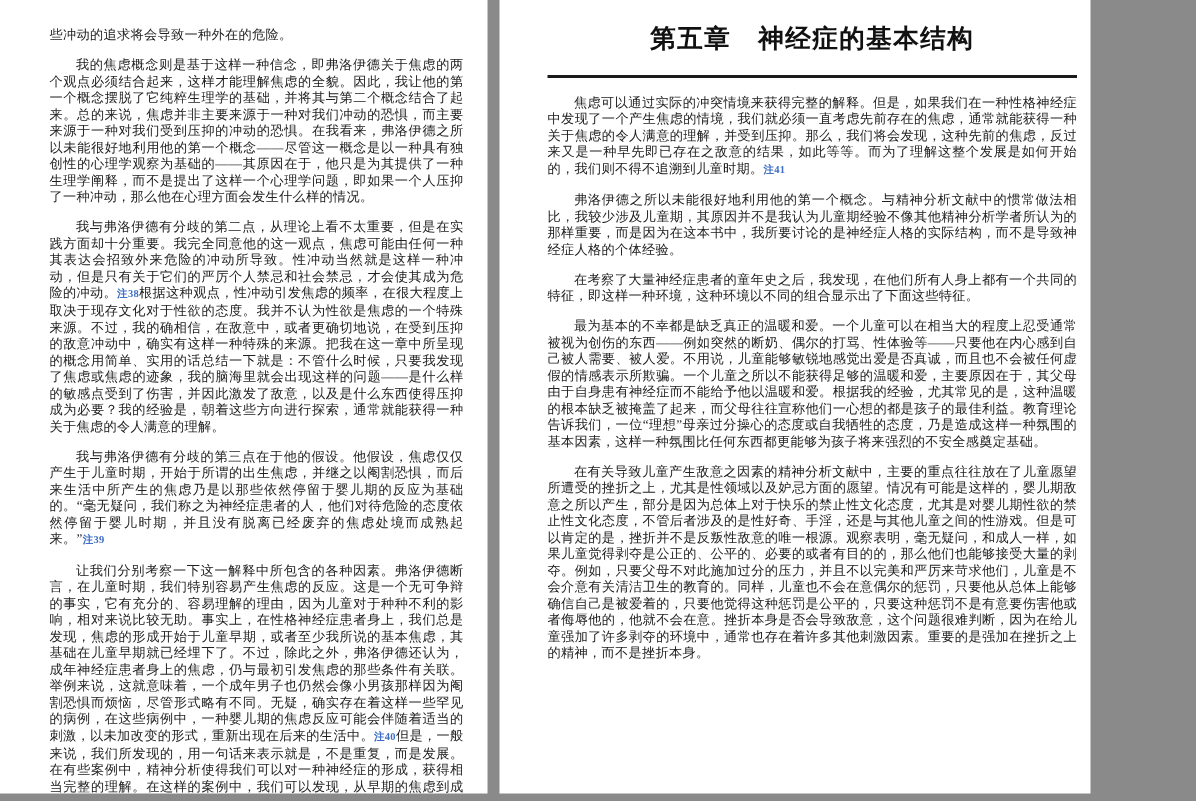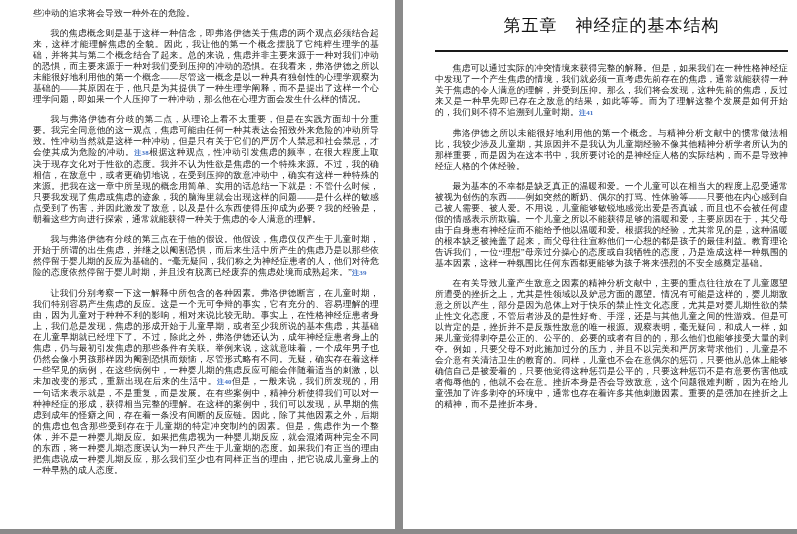--- a/index.html
+++ b/index.html
@@ -20,22 +20,22 @@
     display:flex;
     gap:8px;
     height:529px;
   }
   .page{
     background:var(--page-bg);
     overflow:hidden;
     color:var(--text-color);
   }
   .page.left{
-    width:395px;
-    padding:8px 16px 0 33px;
+    width:325px;
+    padding:18px 16px 0 33px;
   }
   .page.right{
     width:394px;
     padding:8px 9px 0 32px;
   }
   .page p{
     margin:0 0 9px 0;
     font-size:8.8px;
     line-height:11px;
     text-align:justify;
@@ -45,21 +45,21 @@
   .page p.no-indent{text-indent:0;}
   .note{
     color:var(--note-color);
     font-size:7px;
     cursor:pointer;
     white-space:nowrap;
     font-weight:bold;
   }
   h1.chapter-title{
     font-size:17px;
-    font-weight:400;
+    font-weight:700;
     text-align:center;
     margin:6px 0 13px 0;
     letter-spacing:1px;
     color:#111;
   }
   .title-rule{
     border:none;
     border-top:2px solid #1a1a1a;
     margin:0 0 11px 0;
   }
@@ -78,18 +78,19 @@
         <p><span>让我们分别考察一下这一解释中所包含的各种因素。弗洛伊德断言，在儿童时期，我们特别容易产生焦虑的反应。这是一个无可争辩的事实，它有充分的、容易理解的理由，因为儿童对于种种不利的影响，相对来说比较无助。事实上，在性格神经症患者身上，我们总是发现，焦虑的形成开始于儿童早期，或者至少我所说的基本焦虑，其基础在儿童早期就已经埋下了。不过，除此之外，弗洛伊德还认为，成年神经症患者身上的焦虑，仍与最初引发焦虑的那些条件有关联。举例来说，这就意味着，一个成年男子也仍然会像小男孩那样因为阉割恐惧而烦恼，尽管形式略有不同。无疑，确实存在着这样一些罕见的病例，在这些病例中，一种婴儿期的焦虑反应可能会伴随着适当的刺激，以未加改变的形式，重新出现在后来的生活中。</span><span class="note">注40</span><span>但是，一般来说，我们所发现的，用一句话来表示就是，不是重复，而是发展。在有些案例中，精神分析使得我们可以对一种神经症的形成，获得相当完整的理解。在这样的案例中，我们可以发现，从早期的焦虑到成年的怪癖之间，存在着一条没有间断的反应链。因此，除了其他因素之外，后期的焦虑也包含那些受到存在于儿童期的特定冲突制约的因素。但是，焦虑作为一个整体，并不是一种婴儿期反应。如果把焦虑视为一种婴儿期反应，就会混淆两种完全不同的东西，将一种婴儿期态度误认为一种只产生于儿童期的态度。如果我们有正当的理由把焦虑说成一种婴儿期反应，那么我们至少也有同样正当的理由，把它说成儿童身上的一种早熟的成人态度。</span></p>
       </div>
   </div>
 
   <div class="page right">
     <h1 class="chapter-title">第五章　神经症的基本结构</h1>
     <hr class="title-rule">
     <div>
         <p><span>焦虑可以通过实际的冲突情境来获得完整的解释。但是，如果我们在一种性格神经症中发现了一个产生焦虑的情境，我们就必须一直考虑先前存在的焦虑，通常就能获得一种关于焦虑的令人满意的理解，并受到压抑。那么，我们将会发现，这种先前的焦虑，反过来又是一种早先即已存在之敌意的结果，如此等等。而为了理解这整个发展是如何开始的，我们则不得不追溯到儿童时期。</span><span class="note">注41</span></p>
         <p><span>弗洛伊德之所以未能很好地利用他的第一个概念。与精神分析文献中的惯常做法相比，我较少涉及儿童期，其原因并不是我认为儿童期经验不像其他精神分析学者所认为的那样重要，而是因为在这本书中，我所要讨论的是神经症人格的实际结构，而不是导致神经症人格的个体经验。</span></p>
+        <p><span>在考察了大量神经症患者的童年史之后，我发现，在他们所有人身上都有一个共同的特征，即这样一种环境，这种环境以不同的组合显示出了下面这些特征。</span></p>
         <p><span>最为基本的不幸都是缺乏真正的温暖和爱。一个儿童可以在相当大的程度上忍受通常被视为创伤的东西——例如突然的断奶、偶尔的打骂、性体验等——只要他在内心感到自己被人需要、被人爱。不用说，儿童能够敏锐地感觉出爱是否真诚，而且也不会被任何虚假的情感表示所欺骗。一个儿童之所以不能获得足够的温暖和爱，主要原因在于，其父母由于自身患有神经症而不能给予他以温暖和爱。根据我的经验，尤其常见的是，这种温暖的根本缺乏被掩盖了起来，而父母往往宣称他们一心想的都是孩子的最佳利益。教育理论告诉我们，一位“理想”母亲过分操心的态度或自我牺牲的态度，乃是造成这样一种氛围的基本因素，这样一种氛围比任何东西都更能够为孩子将来强烈的不安全感奠定基础。</span></p>
         <p><span>在有关导致儿童产生敌意之因素的精神分析文献中，主要的重点往往放在了儿童愿望所遭受的挫折之上，尤其是性领域以及妒忌方面的愿望。情况有可能是这样的，婴儿期敌意之所以产生，部分是因为总体上对于快乐的禁止性文化态度，尤其是对婴儿期性欲的禁止性文化态度，不管后者涉及的是性好奇、手淫，还是与其他儿童之间的性游戏。但是可以肯定的是，挫折并不是反叛性敌意的唯一根源。观察表明，毫无疑问，和成人一样，如果儿童觉得剥夺是公正的、公平的、必要的或者有目的的，那么他们也能够接受大量的剥夺。例如，只要父母不对此施加过分的压力，并且不以完美和严厉来苛求他们，儿童是不会介意有关清洁卫生的教育的。同样，儿童也不会在意偶尔的惩罚，只要他从总体上能够确信自己是被爱着的，只要他觉得这种惩罚是公平的，只要这种惩罚不是有意要伤害他或者侮辱他的，他就不会在意。挫折本身是否会导致敌意，这个问题很难判断，因为在给儿童强加了许多剥夺的环境中，通常也存在着许多其他刺激因素。重要的是强加在挫折之上的精神，而不是挫折本身。</span></p>
       </div>
   </div>
 
 </div>
 
 </body></html>

